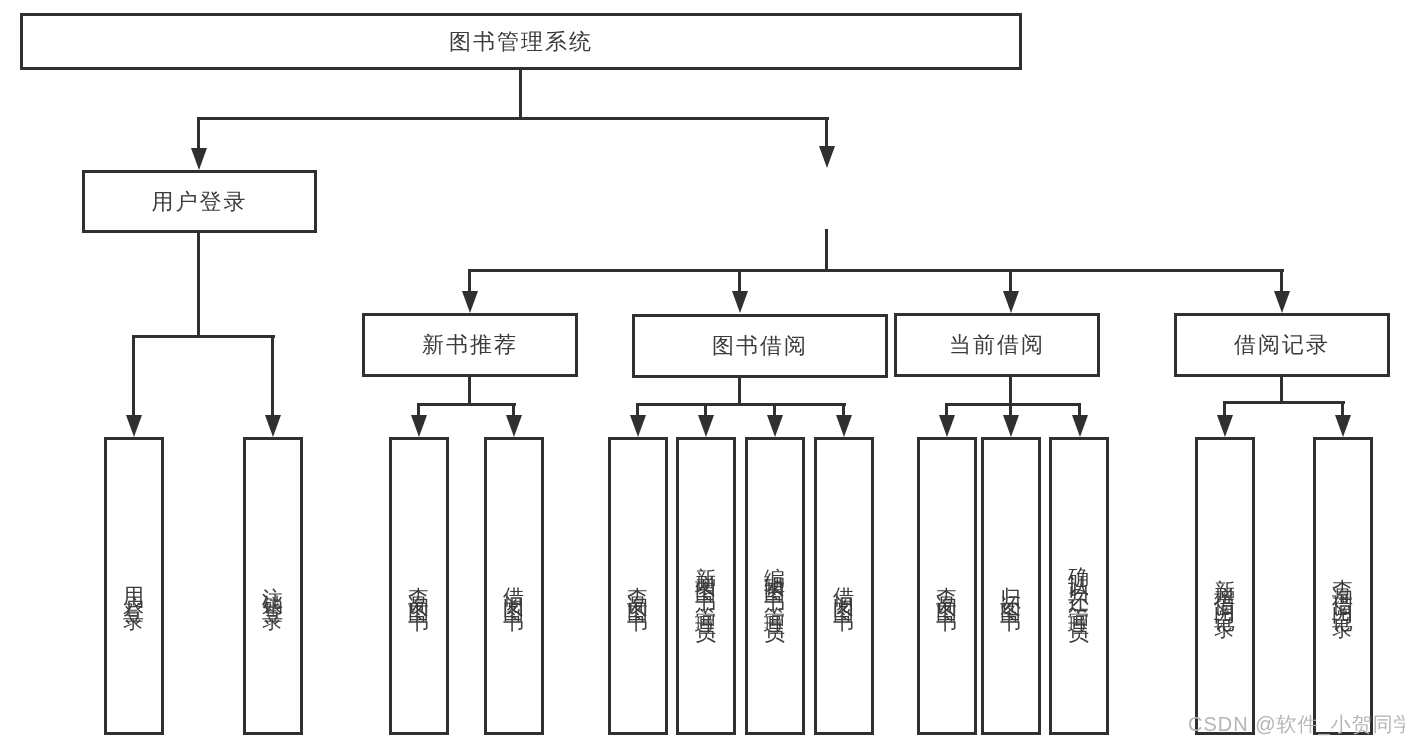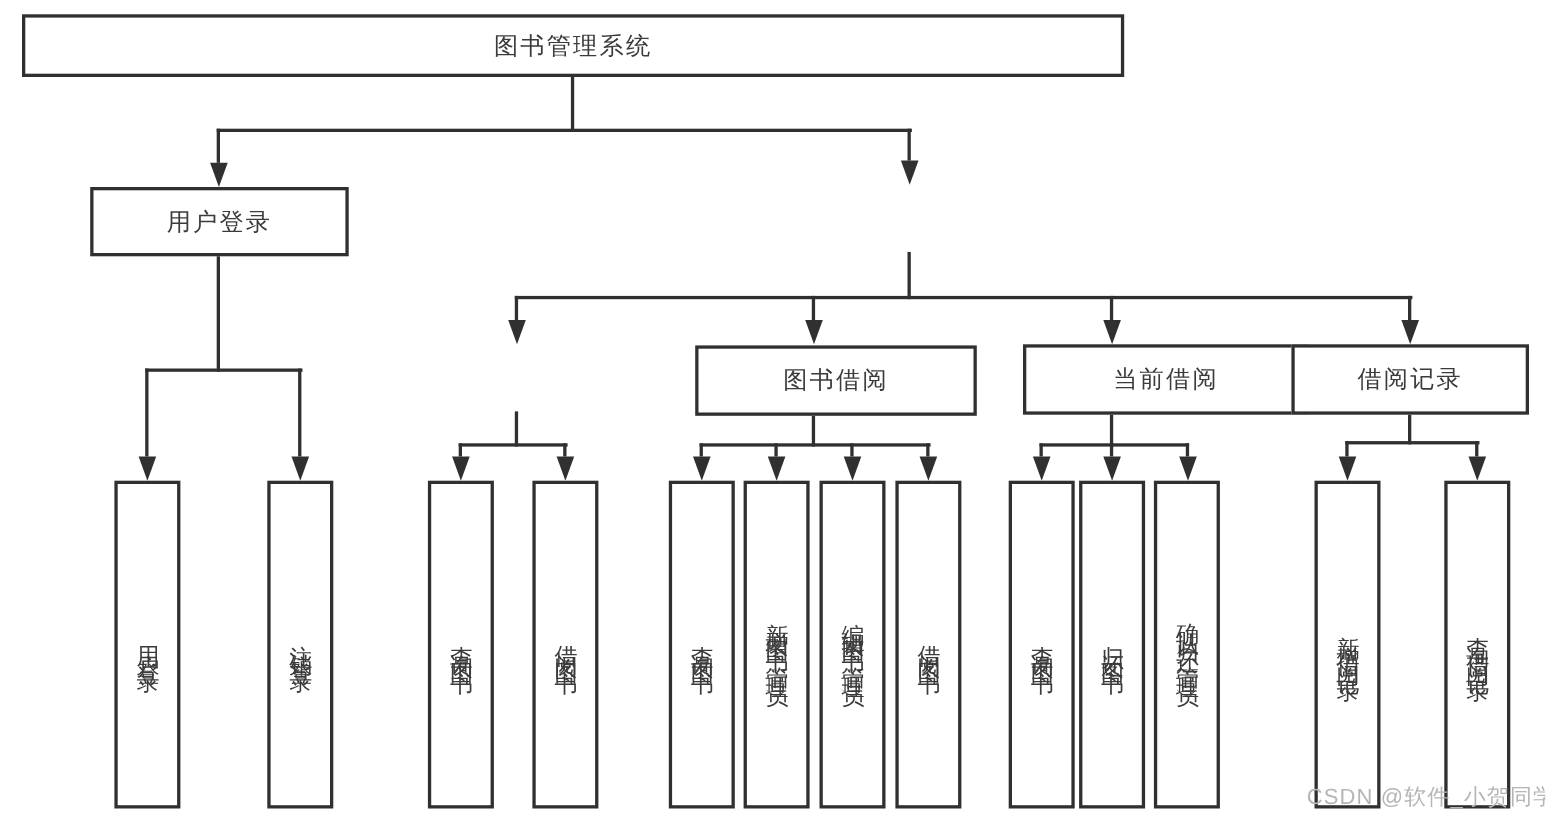--- a/index.html
+++ b/index.html
@@ -89,22 +89,23 @@
   <div class="hline" style="left:1223px;top:401px;width:122px"></div>
   <div class="vline" style="left:1223px;top:401px;height:14px"></div>
   <div class="ahead" style="left:1217px;top:415px"></div>
   <div class="vline" style="left:1341px;top:401px;height:14px"></div>
   <div class="ahead" style="left:1335px;top:415px"></div>
 
   <div class="box hbox" style="left:20px;top:13px;width:1002px;height:57px">图书管理系统</div>
 
   <div class="box hbox" style="left:82px;top:170px;width:235px;height:63px">用户登录</div>
 
+  <div class="box hbox" style="left:362px;top:313px;width:216px;height:64px">新书推荐</div>
   <div class="box hbox" style="left:632px;top:314px;width:256px;height:64px">图书借阅</div>
-  <div class="box hbox" style="left:930px;top:313px;width:260px;height:64px">当前借阅</div>
+  <div class="box hbox" style="left:894px;top:313px;width:206px;height:64px">当前借阅</div>
   <div class="box hbox" style="left:1174px;top:313px;width:216px;height:64px">借阅记录</div>
 
   <div class="box" style="left:104px;top:437px;width:60px;height:298px">
     <span class="vtext">用户登录</span>
   </div>
   <div class="box" style="left:243px;top:437px;width:60px;height:298px">
     <span class="vtext">注销登录</span>
   </div>
 
   <div class="box" style="left:389px;top:437px;width:60px;height:298px">

